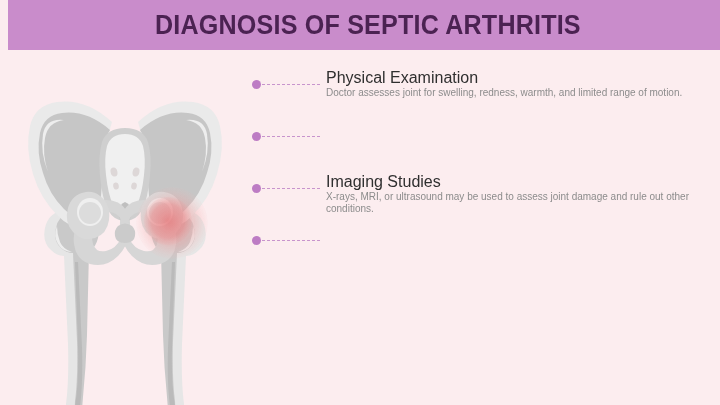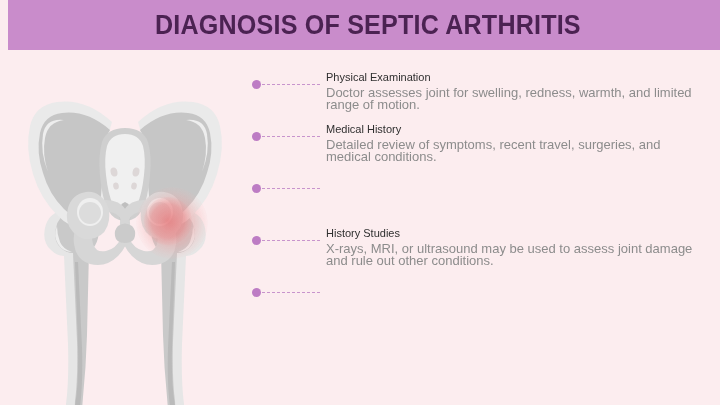--- a/index.html
+++ b/index.html
@@ -73,28 +73,28 @@
     margin-left:1px;
     border-top:1.5px dashed #c894cd;
   }
 
   .step-body {
     position:absolute;
     left:74px; top:0;
     width:378px;
   }
   .step-heading {
-    font-size:11px;
+    font-size:16px;
     color:#2f2f2f;
     line-height:15px;
     margin-bottom:2px;
     white-space:nowrap;
   }
   .step-desc {
-    font-size:13px;
+    font-size:10px;
     color:#8c8c8c;
     line-height:12.2px;
   }
 </style>
 </head>
 <body>
 
 <div id="slide">
 
   <div id="header-band">
@@ -180,46 +180,36 @@
       <div class="connector">
         <span class="bullet-dot"></span>
         <span class="dash-line"></span>
       </div>
       <div class="step-body">
         <div class="step-heading">Physical Examination</div>
         <div class="step-desc">Doctor assesses joint for swelling, redness, warmth, and limited range of motion.</div>
       </div>
     </div>
 
+
+    <div class="step">
+      <div class="connector">
+        <span class="bullet-dot"></span>
+        <span class="dash-line"></span>
+      </div>
+    </div>
+
+
     <div class="step">
       <div class="connector">
         <span class="bullet-dot"></span>
         <span class="dash-line"></span>
       </div>
       <div class="step-body">
-        <div class="step-heading">Medical History</div>
-        <div class="step-desc">Detailed review of symptoms, recent travel, surgeries, and medical conditions.</div>
-      </div>
-    </div>
-
-    <div class="step">
-      <div class="connector">
-        <span class="bullet-dot"></span>
-        <span class="dash-line"></span>
-      </div>
-    </div>
-
-
-    <div class="step">
-      <div class="connector">
-        <span class="bullet-dot"></span>
-        <span class="dash-line"></span>
-      </div>
-      <div class="step-body">
-        <div class="step-heading">History Studies</div>
+        <div class="step-heading">Imaging Studies</div>
         <div class="step-desc">X-rays, MRI, or ultrasound may be used to assess joint damage and rule out other conditions.</div>
       </div>
     </div>
 
     <div class="step">
       <div class="connector">
         <span class="bullet-dot"></span>
         <span class="dash-line"></span>
       </div>
       <div class="step-body">

